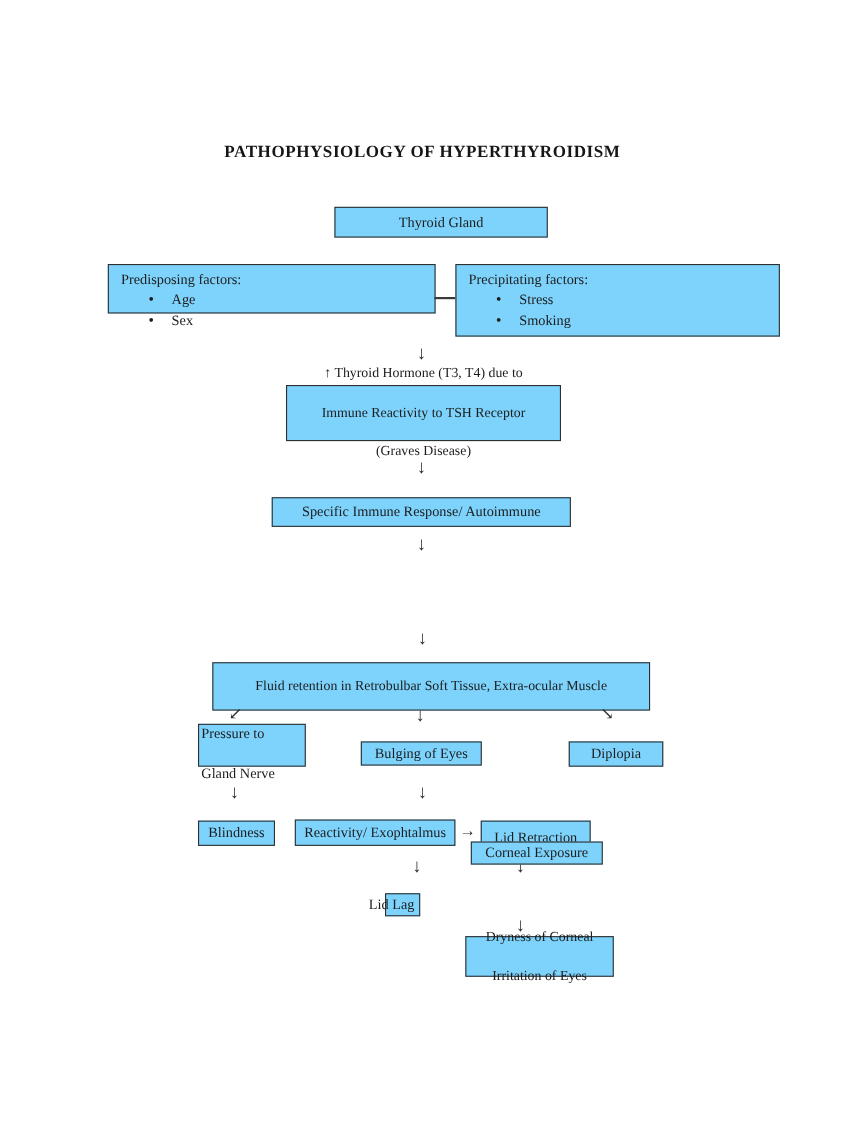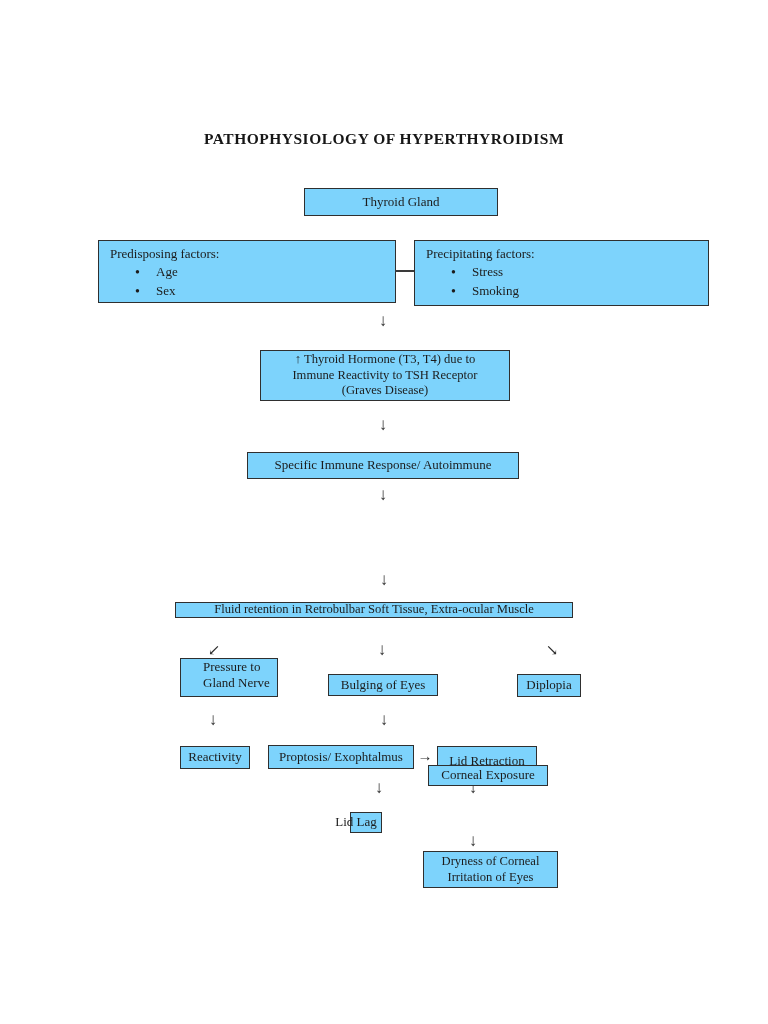--- a/index.html
+++ b/index.html
@@ -12,48 +12,48 @@
   .title{
     position:absolute;top:107px;left:0;width:768px;text-align:center;
     font-weight:bold;font-size:15.5px;letter-spacing:0.5px;color:#161616;
   }
   .box{
     position:absolute;box-sizing:border-box;border:1.5px solid #2f2f2f;
     background:#7dd3fc;font-size:13px;line-height:1.25;
     display:flex;align-items:center;justify-content:center;
     text-align:center;white-space:nowrap;
   }
-  .multiline{flex-direction:column;justify-content:center;}
+  .multiline{flex-direction:column;justify-content:center;gap:20px;}
   .factors{display:block;text-align:left;white-space:nowrap;}
   .fhead{margin:5px 0 2px 11px;line-height:15px;}
   .brow{display:flex;align-items:center;height:19px;padding-left:36px;}
   .bullet{width:21px;font-size:14px;line-height:14px;}
   .arrow{
     position:absolute;font-size:17px;line-height:17px;color:#2b2b2b;
     width:18px;text-align:center;
   }
   .diag{font-size:15px;line-height:15px;}
   .rightarrow{font-size:15px;line-height:15px;width:22px;}
   .connector{position:absolute;background:#3a3a3a;height:2px;}
   .small{font-size:12.6px;}
   .shiftleft{position:relative;left:-10px;}
-  .leftalign{justify-content:flex-start;text-align:left;padding-left:22px;}
+  .leftalign{justify-content:flex-start;text-align:left;padding-left:2px;}
 </style>
 </head>
 <body>
 
 <div class="page">
 
   <div class="title">PATHOPHYSIOLOGY OF HYPERTHYROIDISM</div>
 
   <div class="box" style="left:304px;top:165px;width:194px;height:28px;">
     <span>Thyroid Gland</span>
   </div>
 
-  <div class="box factors" style="left:98px;top:217px;width:298px;height:63px;">
+  <div class="box factors" style="left:98px;top:217px;width:298px;height:45px;">
     <div class="fhead">Predisposing factors:</div>
     <div class="brow">
       <span class="bullet">•</span>
       <span>Age</span>
     </div>
     <div class="brow">
       <span class="bullet">•</span>
       <span>Sex</span>
     </div>
   </div>
@@ -84,50 +84,50 @@
 
   <div class="box" style="left:247px;top:429px;width:272px;height:27px;">
     <span>Specific Immune Response/ Autoimmune</span>
   </div>
 
   <div class="arrow" style="left:374px;top:463px;">↓</div>
 
 
   <div class="arrow" style="left:375px;top:548px;">↓</div>
 
-  <div class="box small" style="left:175px;top:579px;width:398px;height:16px;">
+  <div class="box small" style="left:193px;top:579px;width:398px;height:44px;">
     <span>Fluid retention in Retrobulbar Soft Tissue, Extra-ocular Muscle</span>
   </div>
 
   <div class="arrow diag" style="left:205px;top:620px;">↙</div>
   <div class="arrow" style="left:373px;top:618px;">↓</div>
   <div class="arrow diag" style="left:543px;top:620px;">↘</div>
 
   <div class="box multiline leftalign" style="left:180px;top:635px;width:98px;height:39px;align-items:flex-start;">
     <div>Pressure to</div>
     <div>Gland Nerve</div>
   </div>
 
   <div class="box" style="left:328px;top:651px;width:110px;height:22px;">
     <span>Bulging of Eyes</span>
   </div>
 
-  <div class="box" style="left:517px;top:651px;width:64px;height:23px;">
+  <div class="box" style="left:517px;top:651px;width:86px;height:23px;">
     <span>Diplopia</span>
   </div>
 
   <div class="arrow" style="left:204px;top:688px;">↓</div>
   <div class="arrow" style="left:375px;top:688px;">↓</div>
 
   <div class="box" style="left:180px;top:723px;width:70px;height:23px;">
-    <span>Reactivity</span>
+    <span>Blindness</span>
   </div>
 
   <div class="box" style="left:268px;top:722px;width:146px;height:24px;">
-    <span>Proptosis/ Exophtalmus</span>
+    <span>Reactivity/ Exophtalmus</span>
   </div>
 
   <div class="arrow rightarrow" style="left:414px;top:726px;">→</div>
 
   <div class="box" style="left:437px;top:723px;width:100px;height:30px;">
     <span>Lid Retraction</span>
   </div>
 
   <div class="arrow" style="left:370px;top:756px;">↓</div>
   <div class="arrow" style="left:464px;top:756px;">↓</div>

